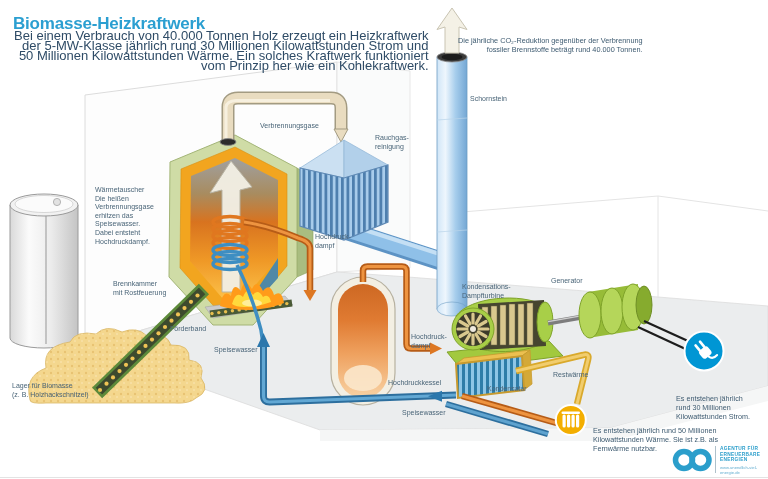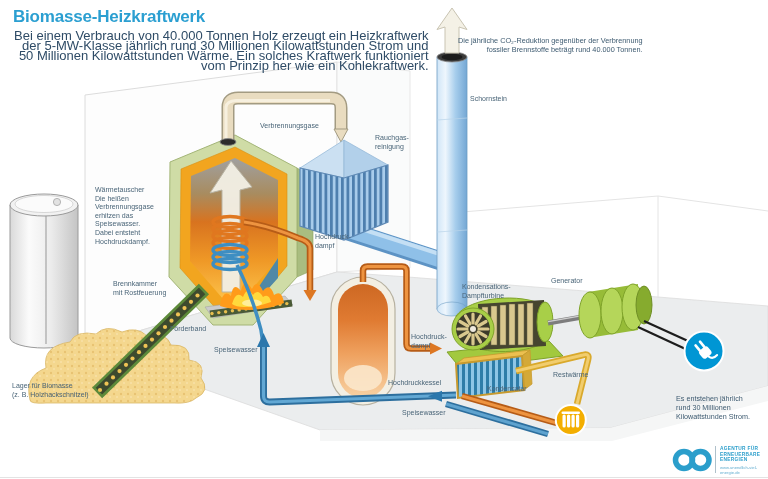--- a/index.html
+++ b/index.html
@@ -1,19 +1,19 @@
 <!DOCTYPE html>
 <html><head>
 <meta charset="utf-8">
 <style>
   html,body{margin:0;padding:0;background:#fff;}
   #stage{position:relative;width:768px;height:479px;background:#ffffff;overflow:hidden;
          font-family:"Liberation Sans",sans-serif;}
   #scene{position:absolute;left:0;top:0;}
-  .title{position:absolute;font-size:17px;font-weight:bold;color:#2b9fd1;letter-spacing:-0.2px;white-space:pre-line;}
+  .title{position:absolute;font-size:17px;font-weight:bold;color:#2b9fd1;letter-spacing:-0.2px;white-space:pre-line;margin-top:7px;}
   .intro{position:absolute;font-size:13px;line-height:10px;color:#2e4b66;white-space:pre-line;text-align:right;}
   .note{position:absolute;font-size:7.3px;line-height:9.2px;color:#3d5a70;white-space:pre-line;text-align:right;}
   .lbl{position:absolute;font-size:7px;line-height:8.6px;color:#4a6578;white-space:pre-line;}
   .callout{position:absolute;font-size:7.2px;line-height:8.8px;color:#3d5a70;white-space:pre-line;margin-top:20px;}
   .logo-text{position:absolute;font-size:4.8px;line-height:5.7px;font-weight:bold;color:#2b9ecb;letter-spacing:0.3px;white-space:pre-line;}
   .logo-url{position:absolute;font-size:4.2px;color:#63aed0;white-space:pre-line;}
 </style>
 </head>
 <body>
 
@@ -339,19 +339,22 @@
 <div class="lbl" style="left:388px;top:379px">Hochdruckkessel</div>
 <div class="lbl" style="left:462px;top:283px">Kondensations-
 Dampfturbine</div>
 <div class="lbl" style="left:551px;top:277px">Generator</div>
 <div class="lbl" style="left:487px;top:385px">Kondensator</div>
 <div class="lbl" style="left:553px;top:371px">Restwärme</div>
 
 <div class="callout" style="left:676px;top:375px">Es entstehen jährlich
 rund 30 Millionen
 Kilowattstunden Strom.</div>
+<div class="callout" style="left:593px;top:407px">Es entstehen jährlich rund 50 Millionen
+Kilowattstunden Wärme. Sie ist z.B. als
+Fernwärme nutzbar.</div>
 
 <div class="logo-text" style="left:720px;top:446px">AGENTUR FÜR
 ERNEUERBARE
 ENERGIEN</div>
 <div class="logo-url" style="left:720px;top:465px">www.unendlich-viel-energie.de</div>
 
 </div>
 
 </body></html>

